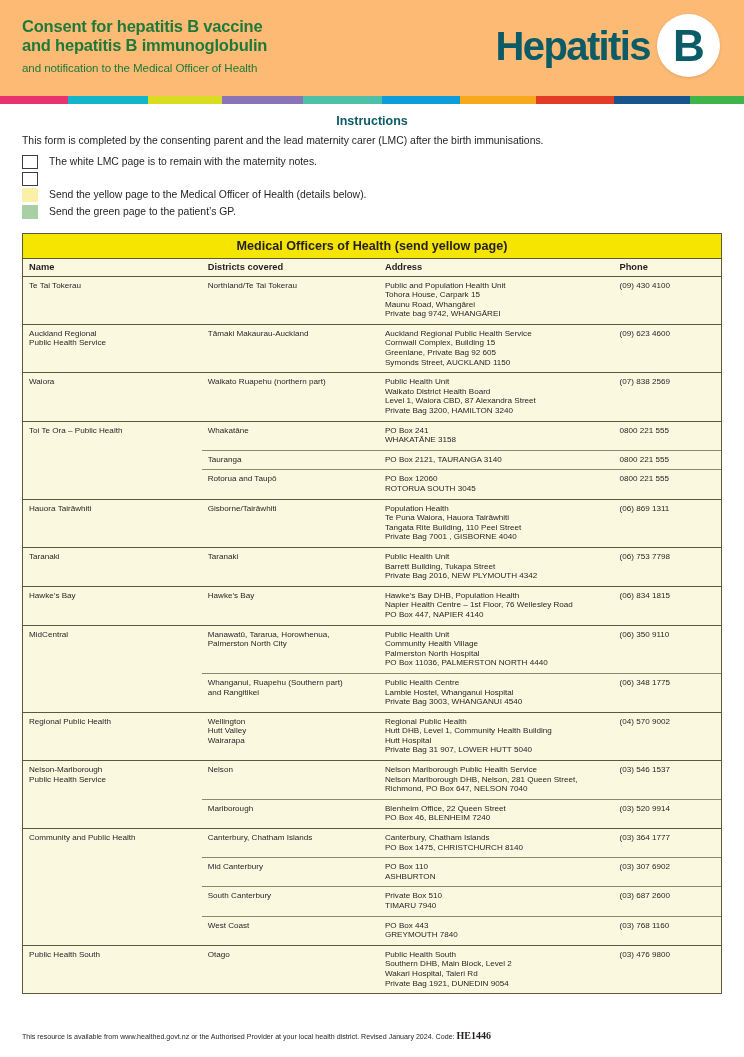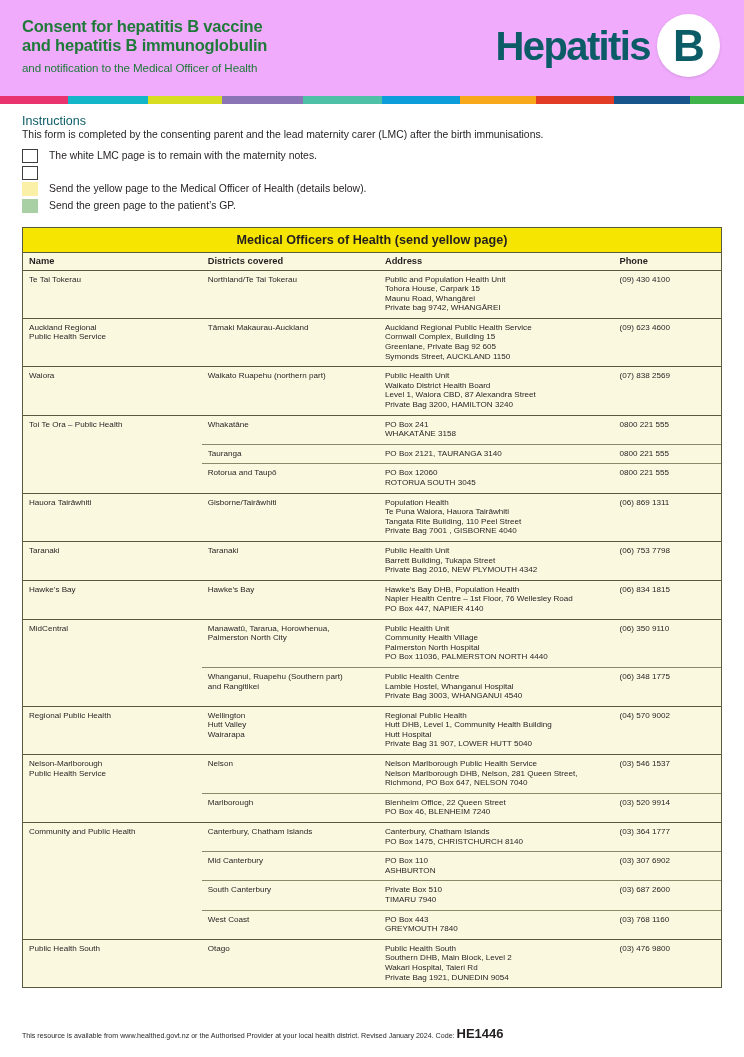--- a/index.html
+++ b/index.html
@@ -9,21 +9,21 @@
     font-family:"Liberation Sans", sans-serif;
     color:#231f20;
     overflow:hidden;
   }
   .page{position:relative;width:744px;height:1057px;}
 
   
   .header{
     position:relative;
     height:96px;
-    background:#f0abfc;
+    background:#fdba74;
     padding:0;
   }
   .header-inner{
     display:flex;align-items:flex-start;justify-content:space-between;
     height:100%;
     padding:0 22px;
     box-sizing:border-box;
   }
   .title-block{padding-top:17px;}
   .title-line{
@@ -68,24 +68,25 @@
 
   
   .stripe{display:flex;height:8px;width:744px;}
   .stripe span{display:block;height:100%;}
 
   
   .instructions{
     padding:10px 22px 0 22px;
   }
   .instructions h2{
-    margin:0 0 0 0;
+    margin:0 0 6px 0;
     font-size:12.5px;
-    font-weight:normal;
+    font-weight:bold;
     color:#0b5c66;
+    text-align:center;
   }
   .intro{
     font-size:10.4px;
     line-height:14px;
     margin-bottom:7px;
     color:#231f20;
   }
   .inst-row{
     display:flex;align-items:flex-start;
     margin-bottom:2.5px;
@@ -151,21 +152,21 @@
   .cell-lines div{white-space:nowrap;}
 
   
   .footer{
     position:absolute;
     left:22px;right:22px;bottom:16px;
     font-size:7.1px;
     color:#231f20;
     letter-spacing:0px;
   }
-  .footer b{font-size:13px;}
+  .footer b{font-size:10px;font-family:Liberation Serif, serif;}
 </style>
 </head>
 <body>
 
 <div class="page">
 
   <div class="header">
     <div class="header-inner">
       <div class="title-block">
         <div class="title-line">Consent for hepatitis B vaccine</div>

